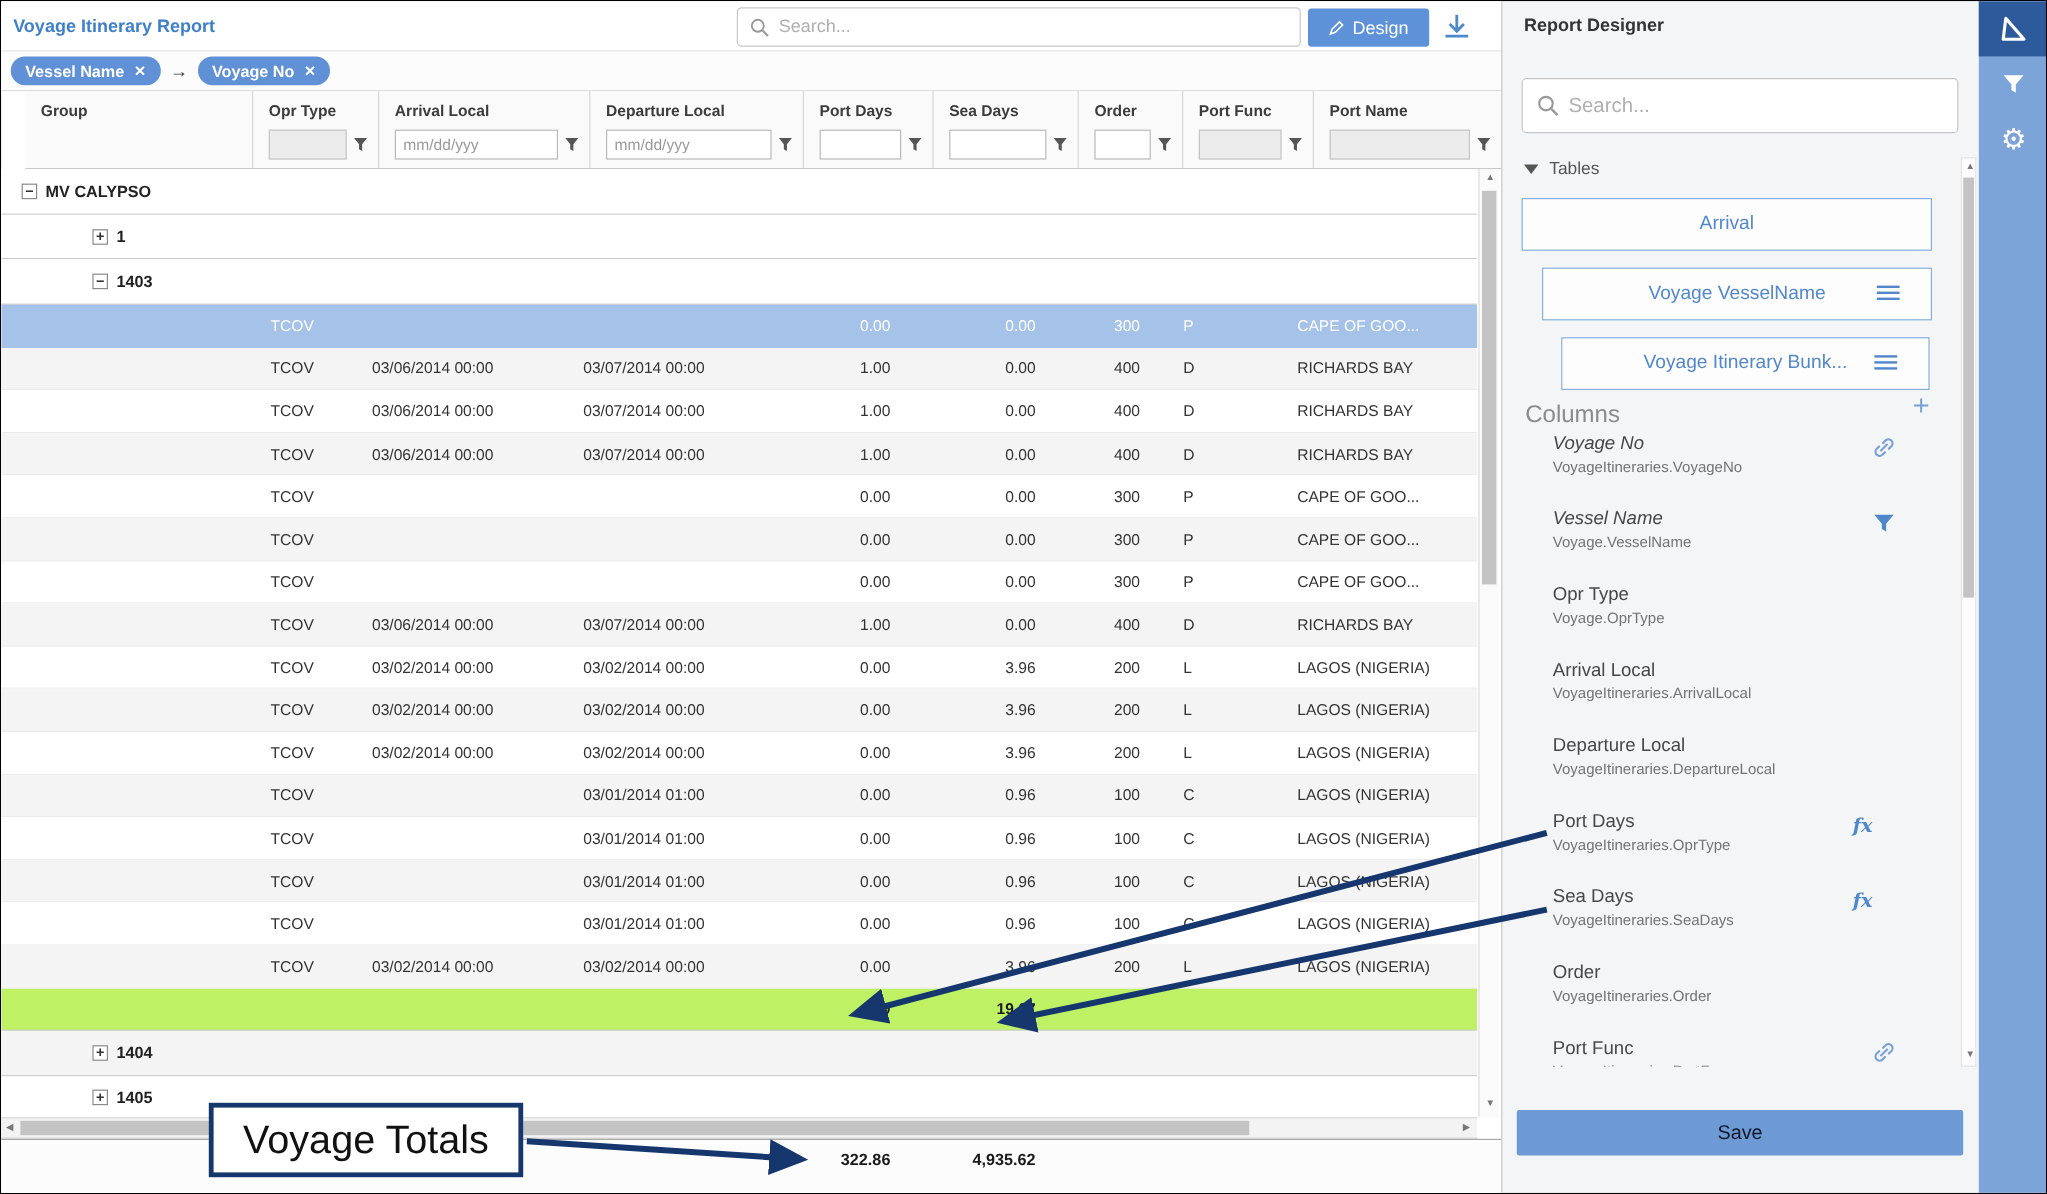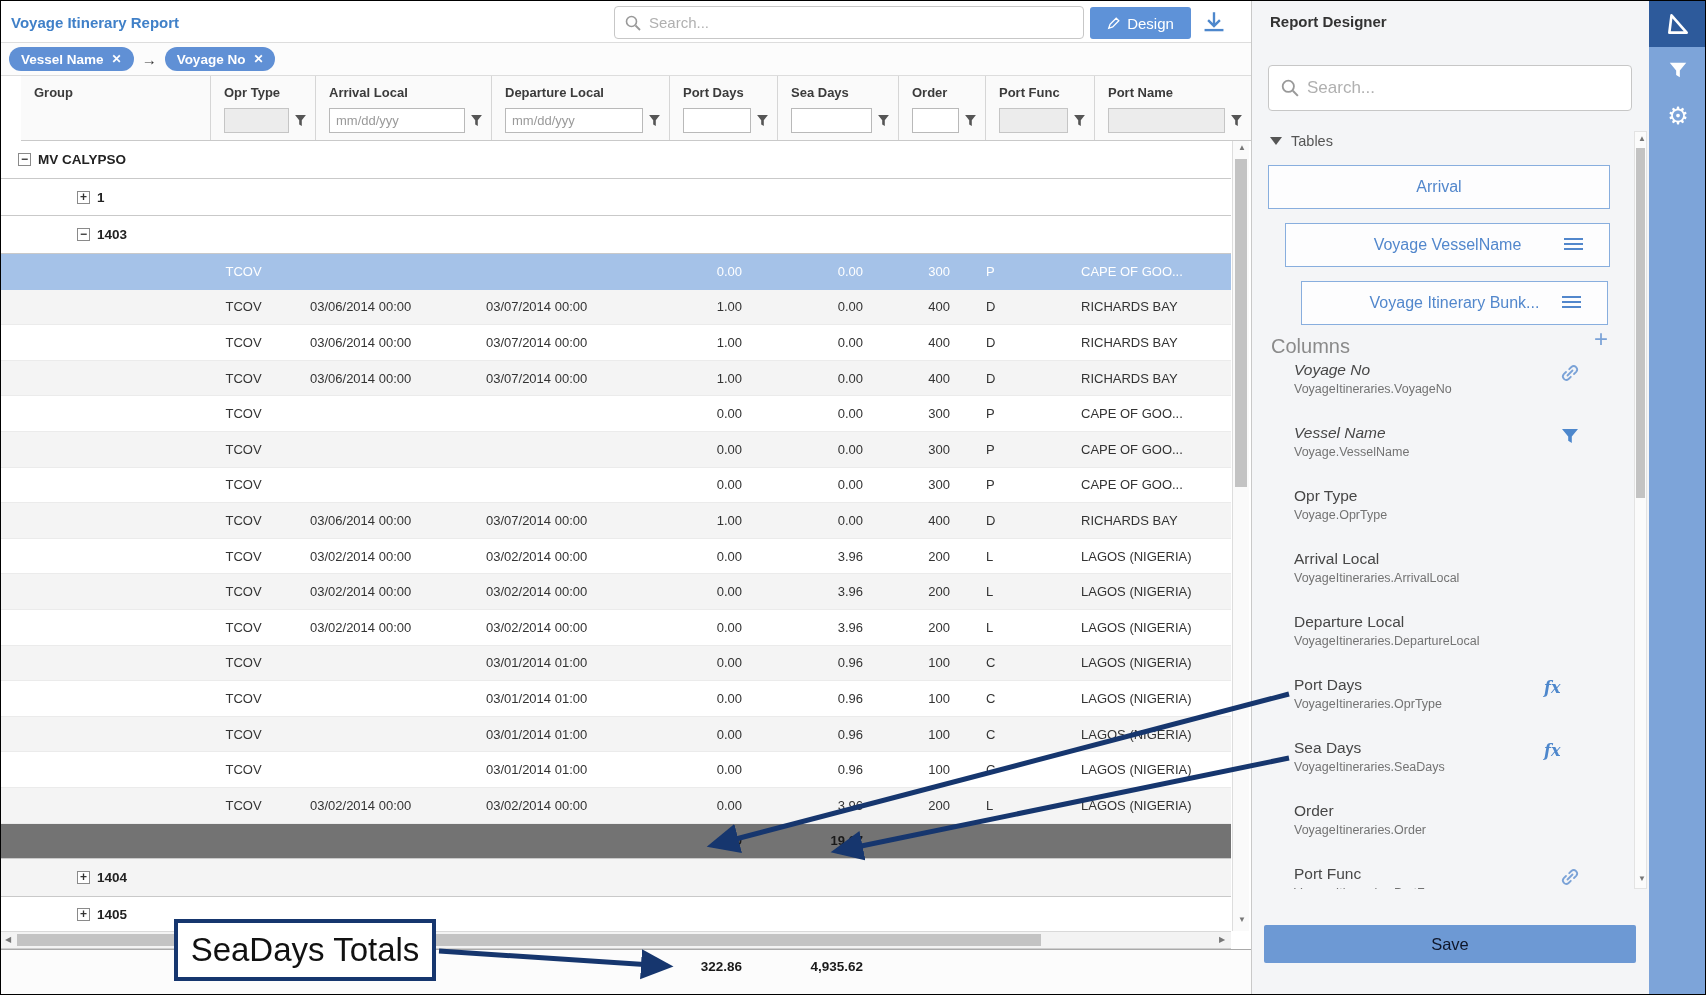--- a/index.html
+++ b/index.html
@@ -34,21 +34,21 @@
   .hfilter input.dis { background:#ececec; border-color:#c5c5c5; }
   .fbtn { flex:none; width:13px; height:13px; cursor:pointer; }
 
   #gridbody { position:absolute; left:0; top:140px; width:1230px; height:790px; background:#fff; overflow:hidden; }
   .row { display:flex; align-items:center; width:1230px; }
   .row-data { height:35.6px; border-bottom:1px solid #ebebeb; background:#fff; color:#333; font-size:13px; cursor:pointer; }
   .row-data.shade { background:#f4f4f4; }
   .row-data.sel { background:#a5c2e8; color:#fff; border-bottom:1px solid #a5c2e8; }
   .row-group { height:37.7px; border-bottom:1px solid #c9c9c9; background:#fff; cursor:pointer; }
   .row-group.shade { background:#f4f4f4; }
-  .row-subtotal { height:35.3px; border-bottom:1px solid #c9c9c9; background:#737373; font-size:13px; }
+  .row-subtotal { height:35.3px; border-bottom:1px solid #c9c9c9; background:#bef264; font-size:13px; }
   .gbox { width:13px; height:13px; border:1px solid #8a8a8a; background:#fff; color:#333; font-size:12px; line-height:10px; text-align:center; font-weight:bold; flex:none; cursor:pointer; }
   .glabel { margin-left:7px; font-size:13.5px; font-weight:bold; color:#222; }
   .cell { height:100%; display:flex; align-items:center; overflow:hidden; white-space:nowrap; flex:none; }
   .a-c { justify-content:center; }
   .a-l14 { padding-left:14px; }
   .a-l20 { padding-left:20px; }
   .a-l6  { padding-left:6px; }
   .a-r16 { justify-content:flex-end; padding-right:16px; }
   .bold { font-weight:bold; color:#1a1a1a; }
 
@@ -548,21 +548,21 @@
     <div class="tb-btn">
       <svg width="22" height="22" viewBox="0 0 24 24">
           <path d="M3 4 H21 L14 12.5 V20 L10 17.5 V12.5 Z" fill="#fff"></path>
         </svg>
     </div>
     <div class="tb-btn">
       <span class="tb-gear">⚙</span>
     </div>
   </div>
 
-  <div id="rt-box">SeaDays Totals</div>
+  <div id="rt-box">Voyage Totals</div>
   <svg id="overlay" viewBox="0 0 1706 995">
     <defs>
       <marker id="ah" markerWidth="7" markerHeight="7" refX="5.2" refY="3" orient="auto">
           <path d="M0 0 L6.5 3 L0 6 Z" fill="#16366e"></path>
         </marker>
     </defs>
     <line x1="1288" y1="693" x2="712" y2="844" stroke="#16366e" stroke-width="5" marker-end="url(#ah)"></line>
     <line x1="1288" y1="757" x2="836" y2="850" stroke="#16366e" stroke-width="5" marker-end="url(#ah)"></line>
     <line x1="438" y1="950" x2="666" y2="965" stroke="#16366e" stroke-width="5" marker-end="url(#ah)"></line>
   </svg>

